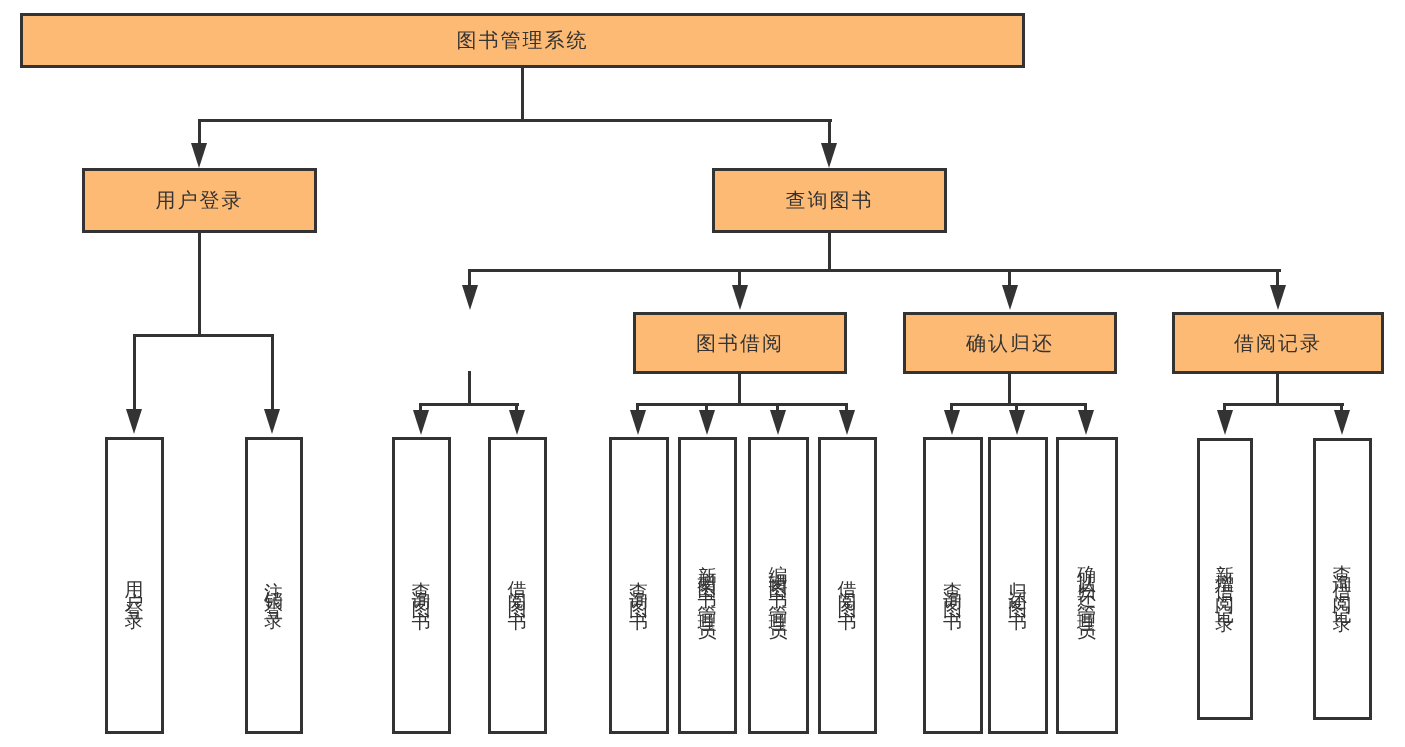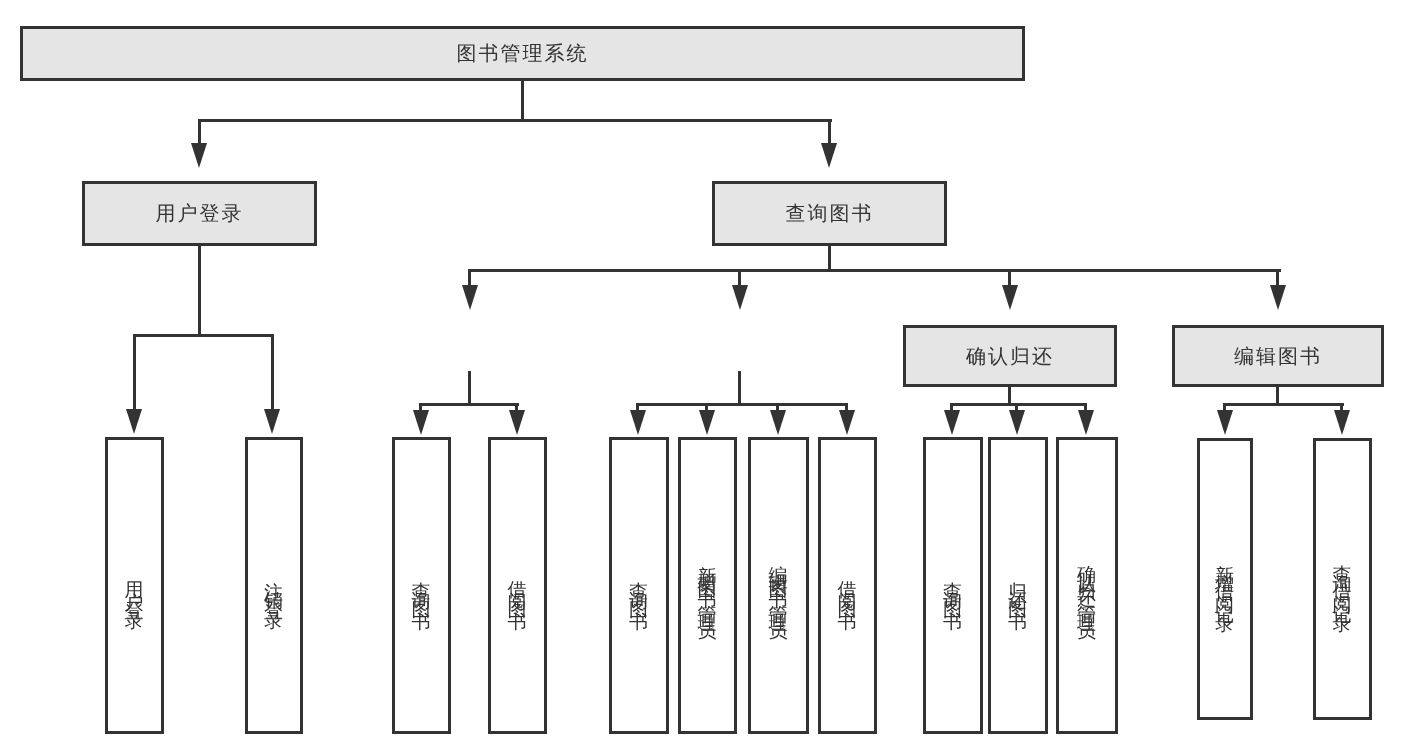--- a/index.html
+++ b/index.html
@@ -1,23 +1,23 @@
 <!DOCTYPE html>
 <html><head>
 <meta charset="utf-8">
 <style>
   html,body{margin:0;padding:0;background:#ffffff;}
   .canvas{
     position:relative;width:1405px;height:747px;background:#ffffff;
     font-family:"Liberation Sans",sans-serif;color:#333333;overflow:hidden;
   }
   .box{
-    position:absolute;box-sizing:border-box;border:3px solid #333333;background:#e5e5e5;
+    position:absolute;box-sizing:border-box;border:3px solid #333333;background:#fdba74;
     display:flex;align-items:center;justify-content:center;
-    font-size:20px;letter-spacing:2px;color:#333333;margin-top:13px;
+    font-size:20px;letter-spacing:2px;color:#333333;
   }
   .leaf{
     position:absolute;box-sizing:border-box;border:3px solid #333333;background:#ffffff;
     display:flex;align-items:center;justify-content:center;
     writing-mode:vertical-rl;text-orientation:mixed;
     font-size:19px;letter-spacing:10px;color:#333333;line-height:1;
   }
   .vline{position:absolute;width:3px;background:#333333;}
   .hline{position:absolute;height:3px;background:#333333;}
   .arrow{
@@ -94,22 +94,23 @@
   <div class="vline" style="left:1223px;top:403px;height:12px"></div>
   <div class="arrow" style="left:1217px;top:410px"></div>
   <div class="vline" style="left:1340px;top:403px;height:12px"></div>
   <div class="arrow" style="left:1334px;top:410px"></div>
 
   <div class="box" style="left:20px;top:13px;width:1005px;height:55px;font-size:20px">图书管理系统</div>
 
   <div class="box" style="left:82px;top:168px;width:235px;height:65px">用户登录</div>
   <div class="box" style="left:712px;top:168px;width:235px;height:65px">查询图书</div>
 
+  <div class="box" style="left:633px;top:312px;width:214px;height:62px">图书借阅</div>
   <div class="box" style="left:903px;top:312px;width:214px;height:62px">确认归还</div>
-  <div class="box" style="left:1172px;top:312px;width:212px;height:62px">编辑图书</div>
+  <div class="box" style="left:1172px;top:312px;width:212px;height:62px">借阅记录</div>
 
   <div class="leaf" style="left:105px;top:437px;width:59px;height:297px">用户登录</div>
   <div class="leaf" style="left:245px;top:437px;width:58px;height:297px">注销登录</div>
 
   <div class="leaf" style="left:392px;top:437px;width:59px;height:297px">查询图书</div>
   <div class="leaf" style="left:488px;top:437px;width:59px;height:297px">借阅图书</div>
 
   <div class="leaf" style="left:609px;top:437px;width:60px;height:297px">查询图书</div>
   <div class="leaf" style="left:678px;top:437px;width:59px;height:297px;letter-spacing:8px">新增图书（管理员）</div>
   <div class="leaf" style="left:748px;top:437px;width:61px;height:297px;letter-spacing:8px">编辑图书（管理员）</div>

